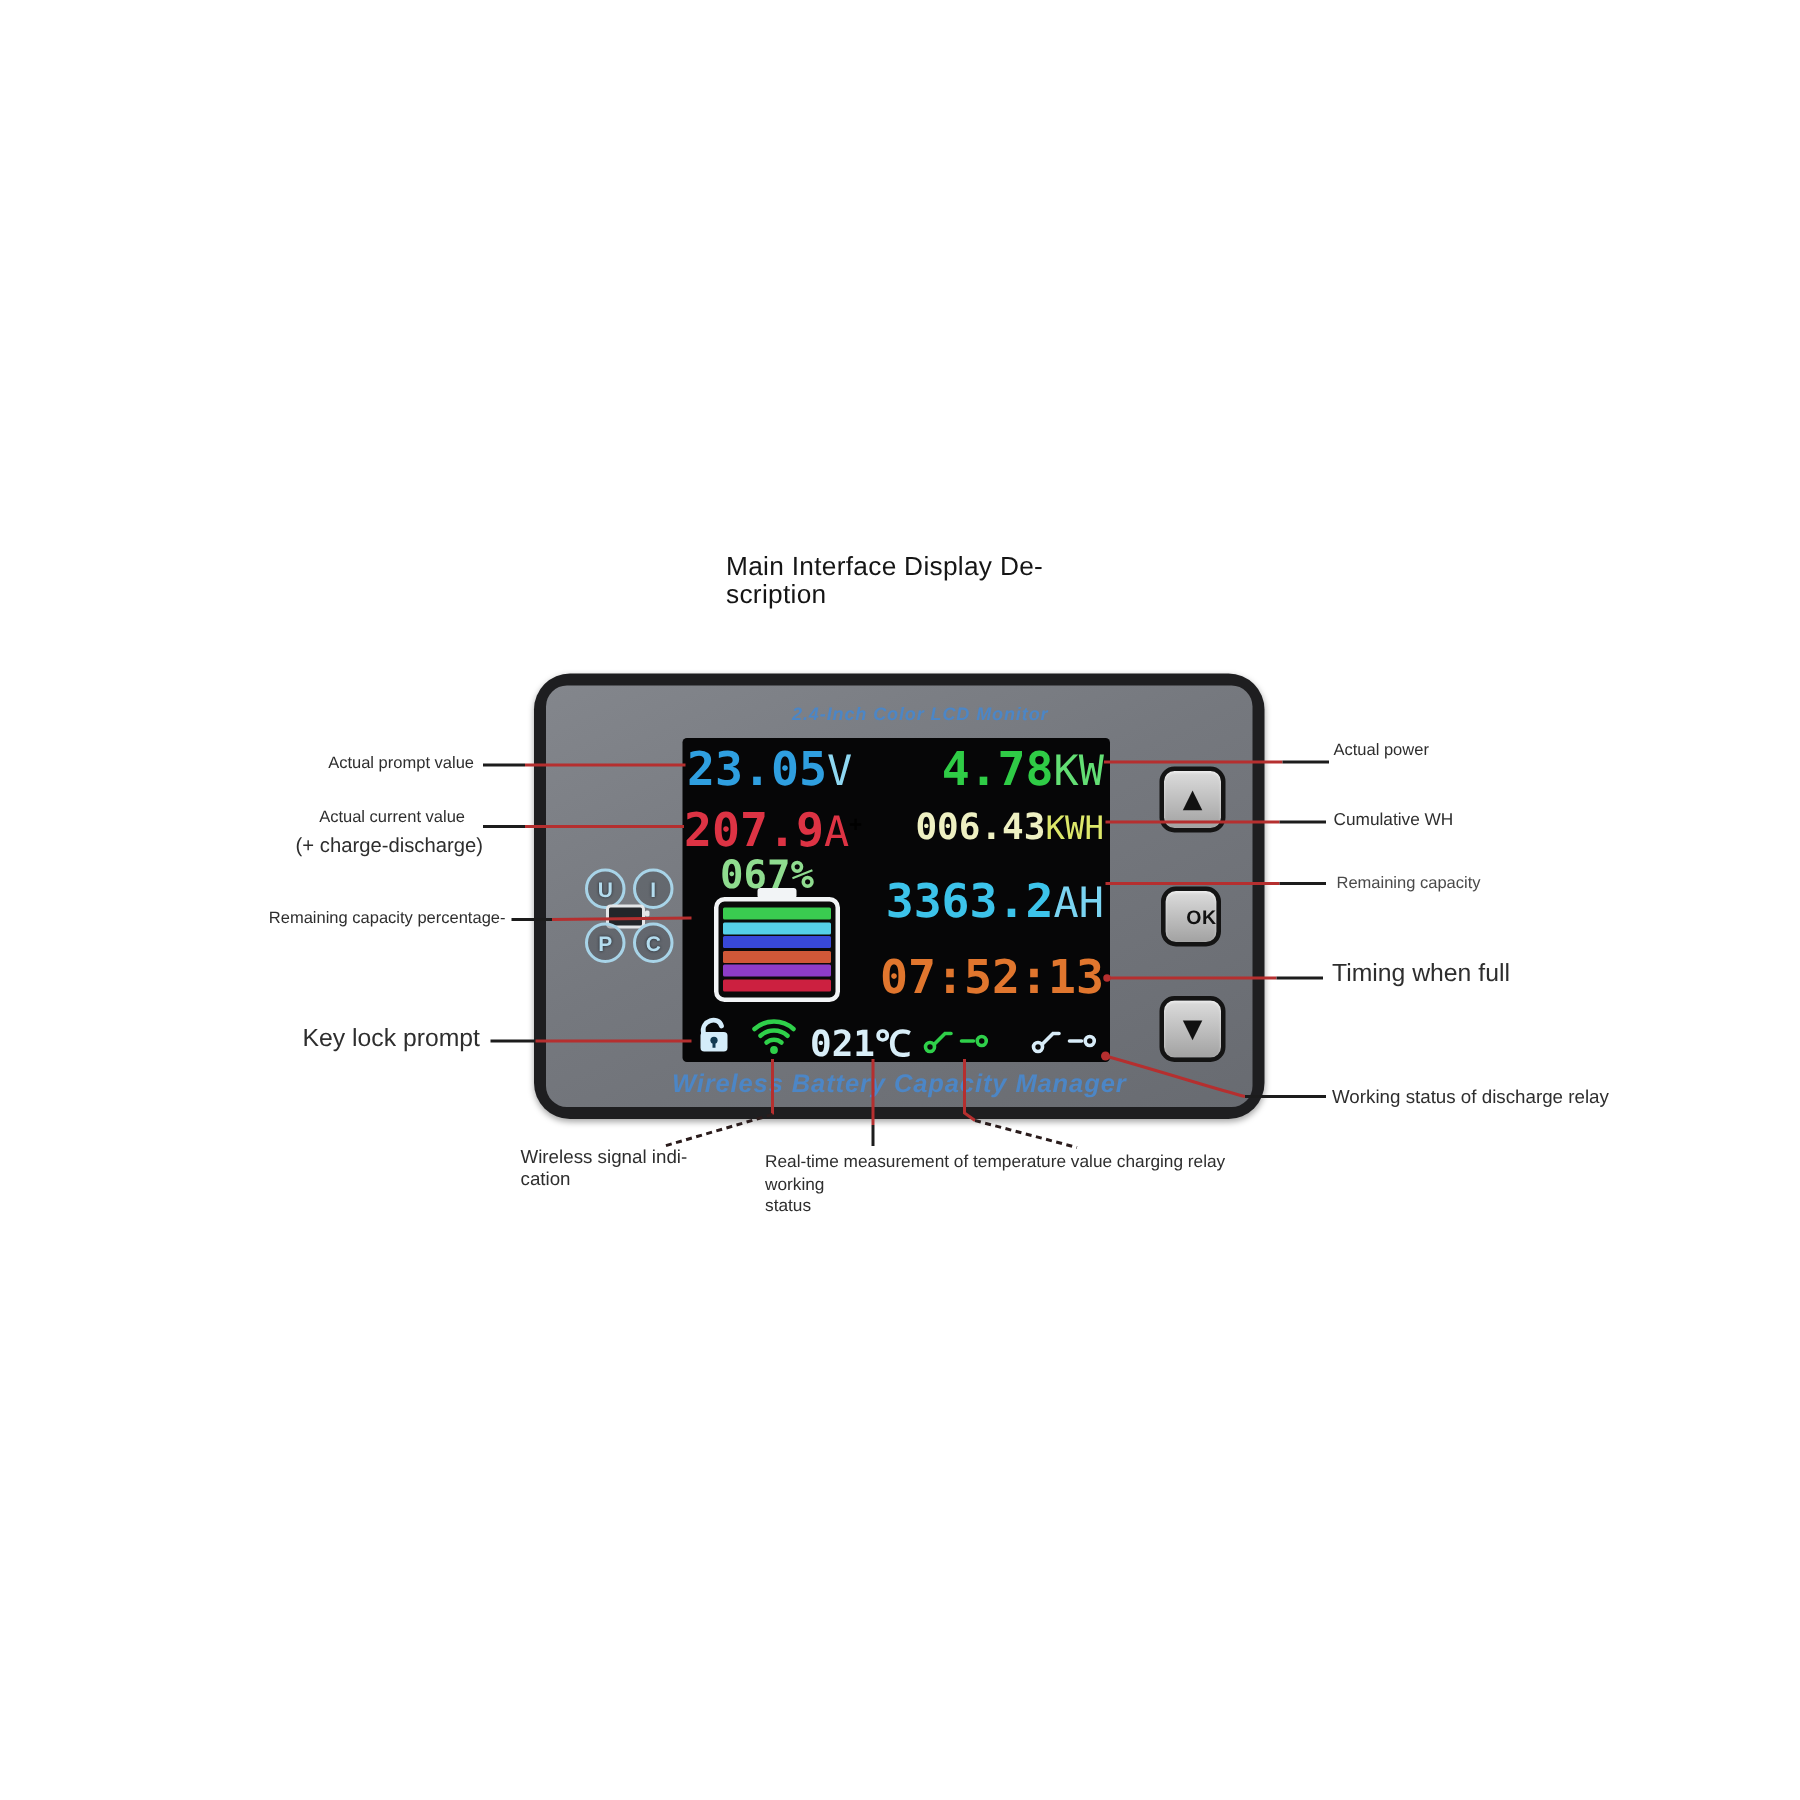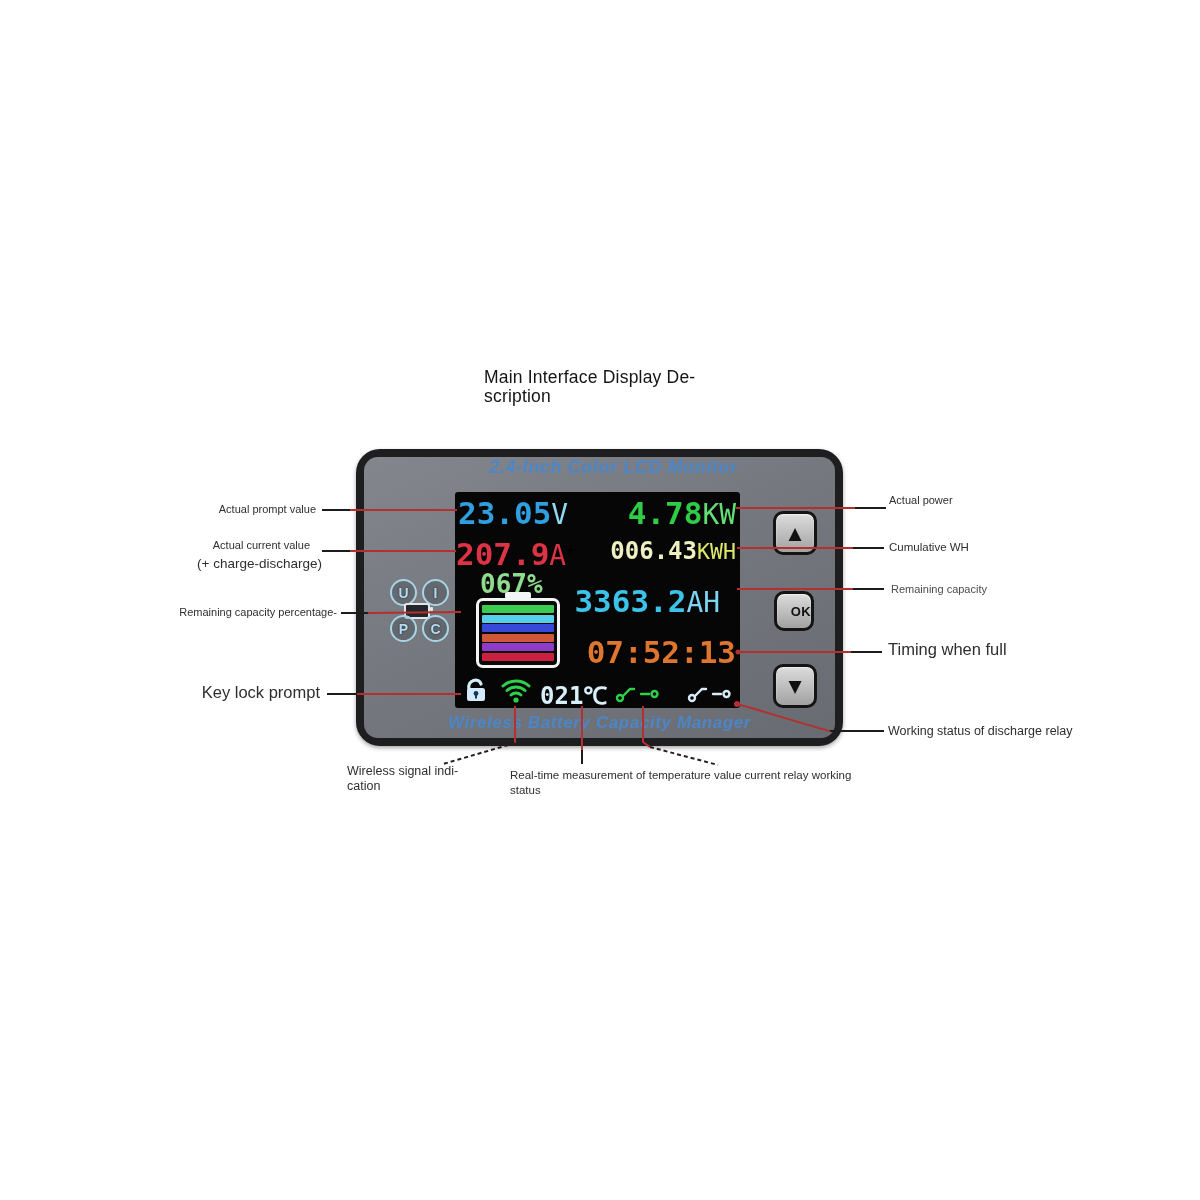--- a/index.html
+++ b/index.html
@@ -5,21 +5,21 @@
   html,body{margin:0;padding:0;}
   body{width:1200px;height:1200px;background:#ffffff;font-family:"Liberation Sans",sans-serif;}
   .stage{position:relative;width:1200px;height:1200px;background:#ffffff;overflow:hidden;}
 
   
   .page-title{position:absolute;left:484px;top:368px;font-size:17.5px;line-height:19px;color:#151515;letter-spacing:.2px;}
 
   
   .device{position:absolute;left:356px;top:449px;width:487px;height:297px;background:#1e1e20;border-radius:24px;box-shadow:0 2px 4px rgba(0,0,0,.35);}
   .device-body{position:absolute;left:8px;top:8px;right:8px;bottom:8px;border-radius:14px;background:linear-gradient(155deg,#83868c 0%,#75787e 45%,#686b71 100%);}
-  .device-top-label{position:absolute;left:0;right:0;top:0;text-align:center;font-size:18px;font-weight:bold;font-style:italic;color:#4c86c6;letter-spacing:.6px;margin-left:28px;}
+  .device-top-label{position:absolute;left:0;right:0;top:12px;text-align:center;font-size:12px;font-weight:bold;font-style:italic;color:#4c86c6;letter-spacing:.6px;margin-left:28px;}
   .device-bottom-label{position:absolute;left:0;right:0;top:256px;text-align:center;font-size:17px;font-weight:bold;font-style:italic;color:#4c86c6;letter-spacing:.6px;}
 
   
   .screen{position:absolute;left:91px;top:35px;width:285px;height:216px;background:#060607;border-radius:3px;overflow:hidden;
           font-family:"DejaVu Sans Mono",monospace;}
   .scr{position:absolute;white-space:nowrap;}
   .val{font-weight:bold;}
   .unit{font-weight:normal;font-size:.9em;}
   .row-big{font-size:31px;line-height:34px;}
   .row-mid{font-size:24px;line-height:27px;}
@@ -88,21 +88,21 @@
   <div class="device">
     <div class="device-body">
       <div class="device-top-label">2.4-Inch Color LCD Monitor</div>
 
       <div class="screen">
         <div class="scr row-big c-blue" style="left:3px;top:4px;"><span class="val">23.05</span><span class="unit">V</span></div>
         <div class="scr row-big c-green" style="right:4px;top:4px;"><span class="val">4.78</span><span class="unit">KW</span></div>
         <div class="scr row-big c-red" style="left:1px;top:41px;"><span class="val">207.9</span><span class="unit">A</span><span class="sup-plus">+</span></div>
         <div class="scr row-mid c-yellow" style="right:4px;top:46px;"><span class="val">006.43</span><span class="unit">KWH</span></div>
         <div class="scr c-pct" style="left:25px;top:77px;">067%</div>
-        <div class="scr row-big c-cyan" style="right:20px;top:92px;margin-left:44px;"><span class="val">3363.2</span><span class="unit">AH</span></div>
+        <div class="scr row-big c-cyan" style="right:4px;top:92px;margin-left:44px;"><span class="val">3363.2</span><span class="unit">AH</span></div>
 
         <div class="bat">
           <span style="background:#3acc50"></span>
             <span style="background:#55d0e8"></span>
             <span style="background:#3848d8"></span>
             <span style="background:#d05838"></span>
             <span style="background:#8e3cc8"></span>
             <span style="background:#cc2040"></span>
         </div>
 
@@ -205,17 +205,17 @@
   <div class="lbl lbl-power">Actual power</div>
   <div class="lbl lbl-cumwh">Cumulative WH</div>
   <div class="lbl lbl-remcap">Remaining capacity</div>
   <div class="lbl lbl-timing">Timing when full</div>
   <div class="lbl lbl-dchrelay">Working status of discharge relay</div>
   <div class="lbl lbl-wireless">
     <div>Wireless signal indi-</div>
     <div>cation</div>
   </div>
   <div class="lbl lbl-realtime">
-    <div>Real-time measurement of temperature value current relay working</div>
+    <div>Real-time measurement of temperature value charging relay working</div>
     <div>status</div>
   </div>
 
 </div>
 
 </body></html>

